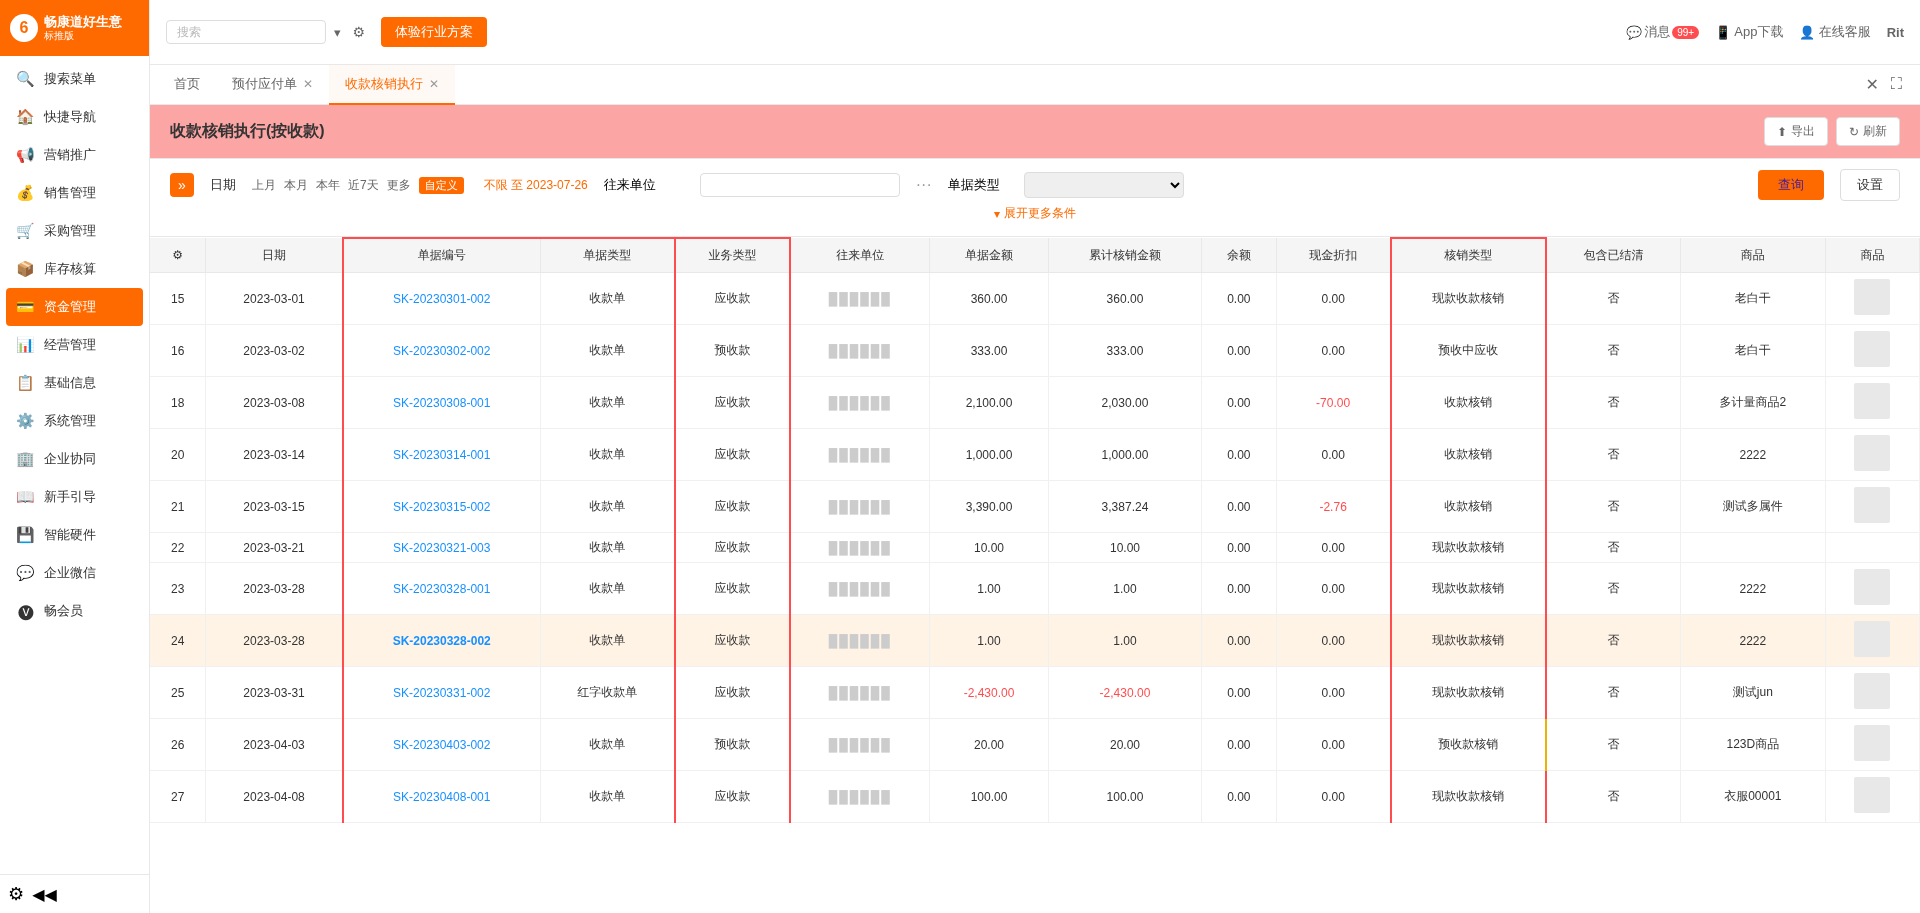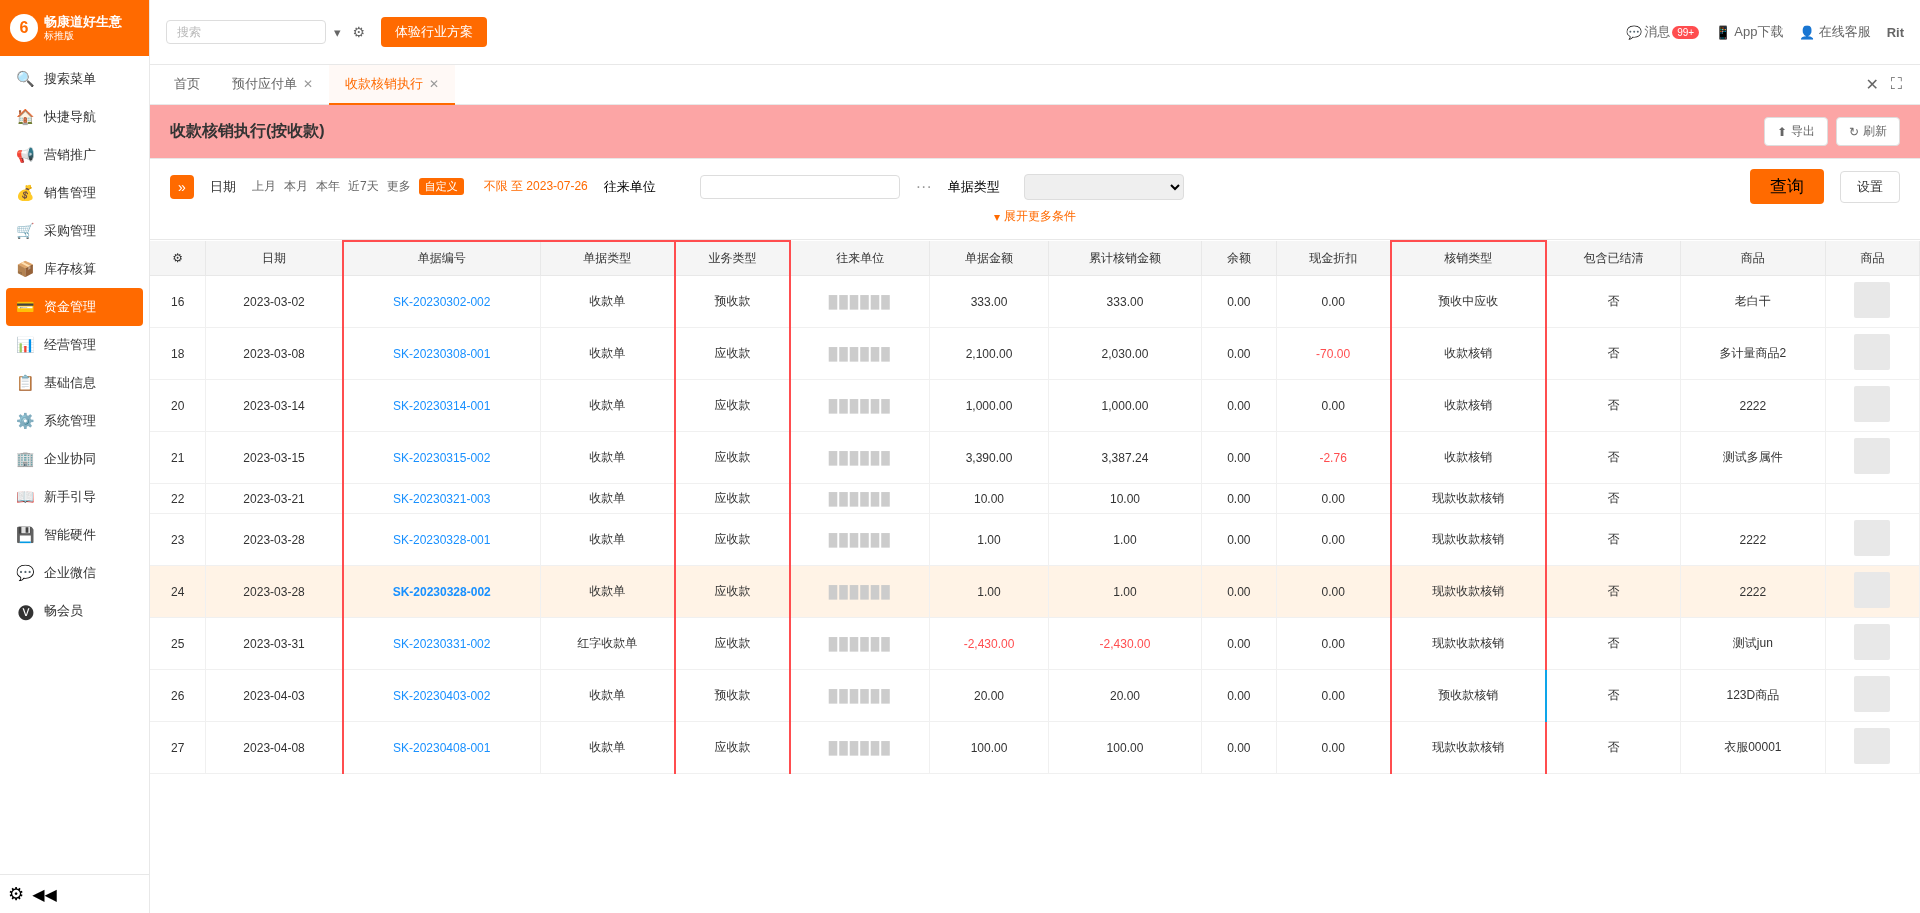--- a/index.html
+++ b/index.html
@@ -51,21 +51,21 @@
     .filter-row { display: flex; align-items: center; gap: 16px; flex-wrap: wrap; }
     .filter-toggle { background: #ff6a00; color: white; border: none; width: 24px; height: 24px; border-radius: 4px; cursor: pointer; font-size: 14px; display: flex; align-items: center; justify-content: center; }
     .filter-label { color: #333; font-size: 13px; }
     .filter-date-links { display: flex; gap: 8px; }
     .filter-date-link { color: #666; cursor: pointer; font-size: 12px; }
     .filter-custom { background: #ff6a00; color: white; border: none; border-radius: 3px; padding: 1px 6px; font-size: 11px; cursor: pointer; }
     .filter-date-range { color: #ff6a00; font-size: 12px; }
     .filter-input { border: 1px solid #ddd; border-radius: 4px; padding: 4px 10px; font-size: 12px; width: 200px; }
     .filter-dots { color: #999; font-size: 16px; }
     .filter-select { border: 1px solid #ddd; border-radius: 4px; padding: 4px 10px; font-size: 12px; width: 160px; }
-    .filter-query-btn { background: #ff6a00; color: #000000; border: none; border-radius: 4px; padding: 6px 20px; font-size: 17px; cursor: pointer; }
+    .filter-query-btn { background: #ff6a00; color: #4c1d95; border: none; border-radius: 4px; padding: 6px 20px; font-size: 13px; cursor: pointer; }
     .filter-setting-btn { border: 1px solid #ddd; background: white; border-radius: 4px; padding: 6px 16px; font-size: 13px; cursor: pointer; color: #333; }
     .filter-expand { display: flex; align-items: center; justify-content: center; padding: 4px; }
     .filter-expand-btn { color: #ff6a00; cursor: pointer; font-size: 12px; display: flex; align-items: center; gap: 4px; }
 
     
     .table-container { flex: 1; overflow: auto; background: white; margin: 0; }
     table { width: 100%; border-collapse: collapse; font-size: 12px; }
     thead tr { background: #f5f5f5; }
     th { padding: 8px 10px; text-align: center; border-bottom: 1px solid #e8e8e8; border-right: 1px solid #e8e8e8; color: #333; font-weight: 500; white-space: nowrap; position: relative; }
     td { padding: 6px 10px; text-align: center; border-bottom: 1px solid #f0f0f0; border-right: 1px solid #f0f0f0; color: #333; white-space: nowrap; }
@@ -285,20 +285,36 @@
             <th>累计核销金额</th>
             <th>余额</th>
             <th>现金折扣</th>
             <th style="border-left:2px solid #ff4d4f;border-top:2px solid #ff4d4f;border-right:2px solid #ff4d4f;">核销类型</th>
             <th>包含已结清</th>
             <th>商品</th>
             <th>商品</th>
           </tr>
         </thead>
         <tbody id="table-body">
+        <tr>
+              <td>15</td>
+              <td>2023-03-01</td>
+              <td style="border-left:2px solid #ff4d4f;"><a class="link-cell" href="#">SK-20230301-002</a></td>
+              <td style="border-right:2px solid #ff4d4f;">收款单</td>
+              <td style="border-left:2px solid #ff4d4f;border-right:2px solid #ff4d4f;">应收款</td>
+              <td style="color: rgb(204, 204, 204); letter-spacing: 2px;">██████</td>
+              <td>360.00</td>
+              <td>360.00</td>
+              <td>0.00</td>
+              <td>0.00</td>
+              <td style="border-left:2px solid #ff4d4f;border-right:2px solid #ff4d4f;">现款收款核销</td>
+              <td>否</td>
+              <td>老白干</td>
+              <td><span class="img-placeholder"></span></td>
+            </tr>
             <tr>
               <td>16</td>
               <td>2023-03-02</td>
               <td style="border-left:2px solid #ff4d4f;"><a class="link-cell" href="#">SK-20230302-002</a></td>
               <td style="border-right:2px solid #ff4d4f;">收款单</td>
               <td style="border-left:2px solid #ff4d4f;border-right:2px solid #ff4d4f;">预收款</td>
               <td style="color: rgb(204, 204, 204); letter-spacing: 2px;">██████</td>
               <td>333.00</td>
               <td>333.00</td>
               <td>0.00</td>
@@ -424,21 +440,21 @@
               <td>26</td>
               <td>2023-04-03</td>
               <td style="border-left:2px solid #ff4d4f;"><a class="link-cell" href="#">SK-20230403-002</a></td>
               <td style="border-right:2px solid #ff4d4f;">收款单</td>
               <td style="border-left:2px solid #ff4d4f;border-right:2px solid #ff4d4f;">预收款</td>
               <td style="color: rgb(204, 204, 204); letter-spacing: 2px;">██████</td>
               <td>20.00</td>
               <td>20.00</td>
               <td>0.00</td>
               <td>0.00</td>
-              <td style="border-left:2px solid #ff4d4f;border-right:2px solid #0ea5e9;">预收款核销</td>
+              <td style="border-left:2px solid #ff4d4f;border-right:2px solid #eab308;">预收款核销</td>
               <td>否</td>
               <td>123D商品</td>
               <td><span class="img-placeholder"></span></td>
             </tr>
             <tr>
               <td>27</td>
               <td>2023-04-08</td>
               <td style="border-left:2px solid #ff4d4f;"><a class="link-cell" href="#">SK-20230408-001</a></td>
               <td style="border-right:2px solid #ff4d4f;">收款单</td>
               <td style="border-left:2px solid #ff4d4f;border-right:2px solid #ff4d4f;">应收款</td>

